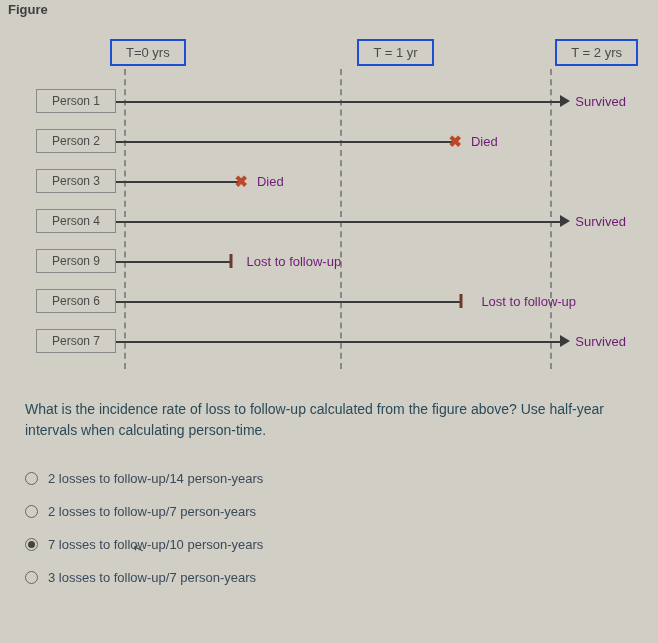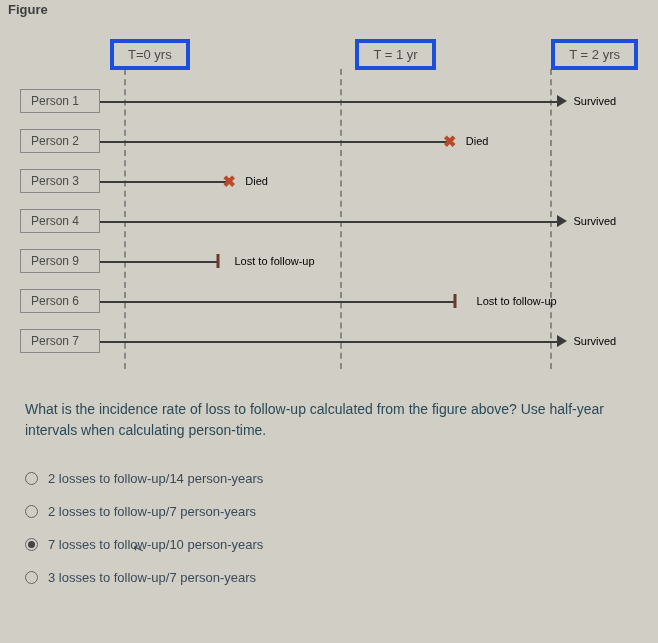--- a/index.html
+++ b/index.html
@@ -28,41 +28,42 @@
     }
     .time-headers {
       display: flex;
       position: absolute;
       top: 0;
       left: 90px;
       right: 0;
       justify-content: space-between;
     }
     .time-box {
-      border: 4px solid #1d4ed8;
+      border: 2px solid #1d4ed8;
       padding: 4px 14px;
       font-size: 13px;
       color: #4a4a4a;
       background: transparent;
     }
     .person-row {
       position: absolute;
       display: flex;
       align-items: center;
       width: 100%;
     }
     .person-label {
       border: 1px solid #888;
       padding: 4px 10px;
       font-size: 12px;
       color: #4a4a4a;
       width: 80px;
-      text-align: left;
+      text-align: center;
       background: transparent;
       flex-shrink: 0;
+      margin-left: 16px;
     }
     .timeline {
       flex: 1;
       position: relative;
       height: 20px;
     }
     .line {
       position: absolute;
       top: 50%;
       left: 0;
@@ -92,22 +93,22 @@
       top: 50%;
       transform: translate(-50%, -50%);
       width: 3px;
       height: 14px;
       background: #6a3a2a;
     }
     .outcome-label {
       position: absolute;
       top: 50%;
       transform: translateY(-50%);
-      font-size: 11px;
-      color: #000000;
+      font-size: 13px;
+      color: #701a75;
       white-space: nowrap;
     }
     .vline {
       position: absolute;
       top: 30px;
       width: 0;
       border-left: 2px dashed #888;
       height: 300px;
     }
     .question {

